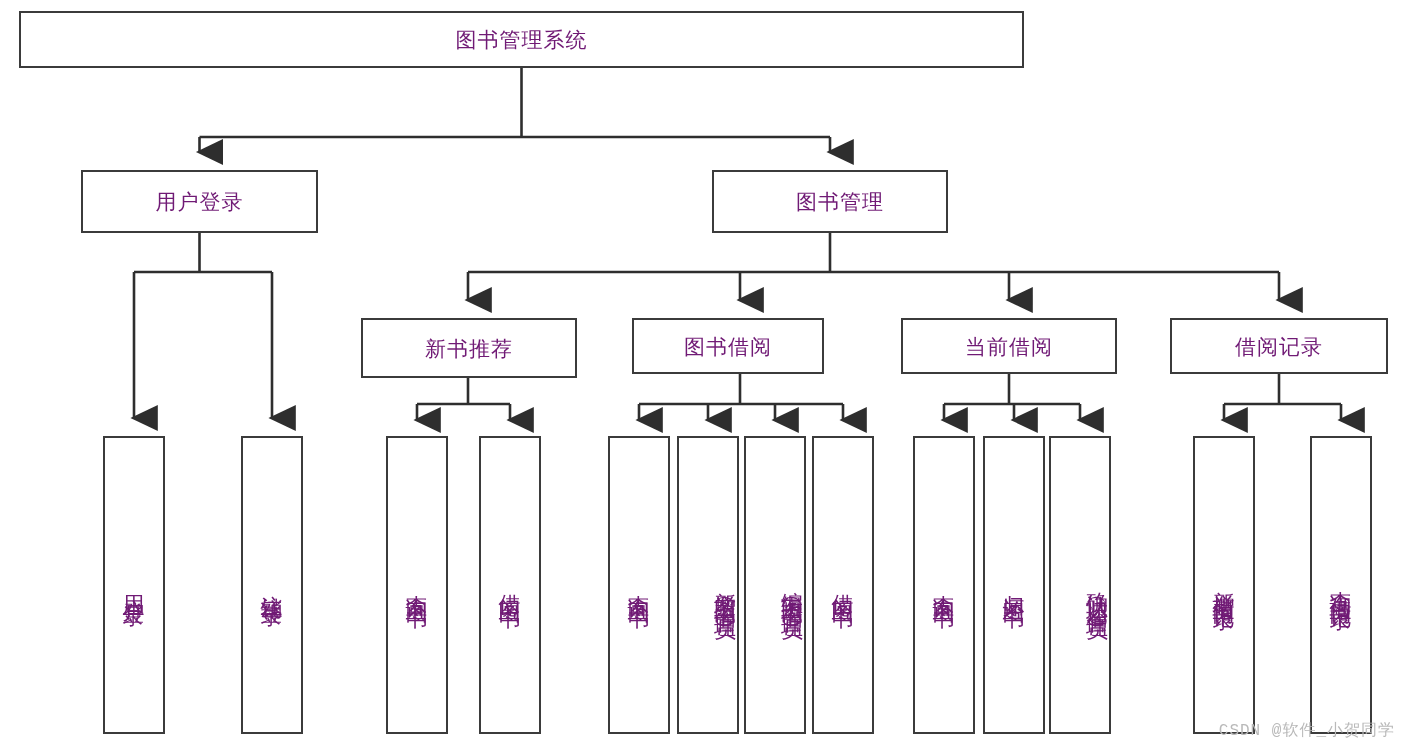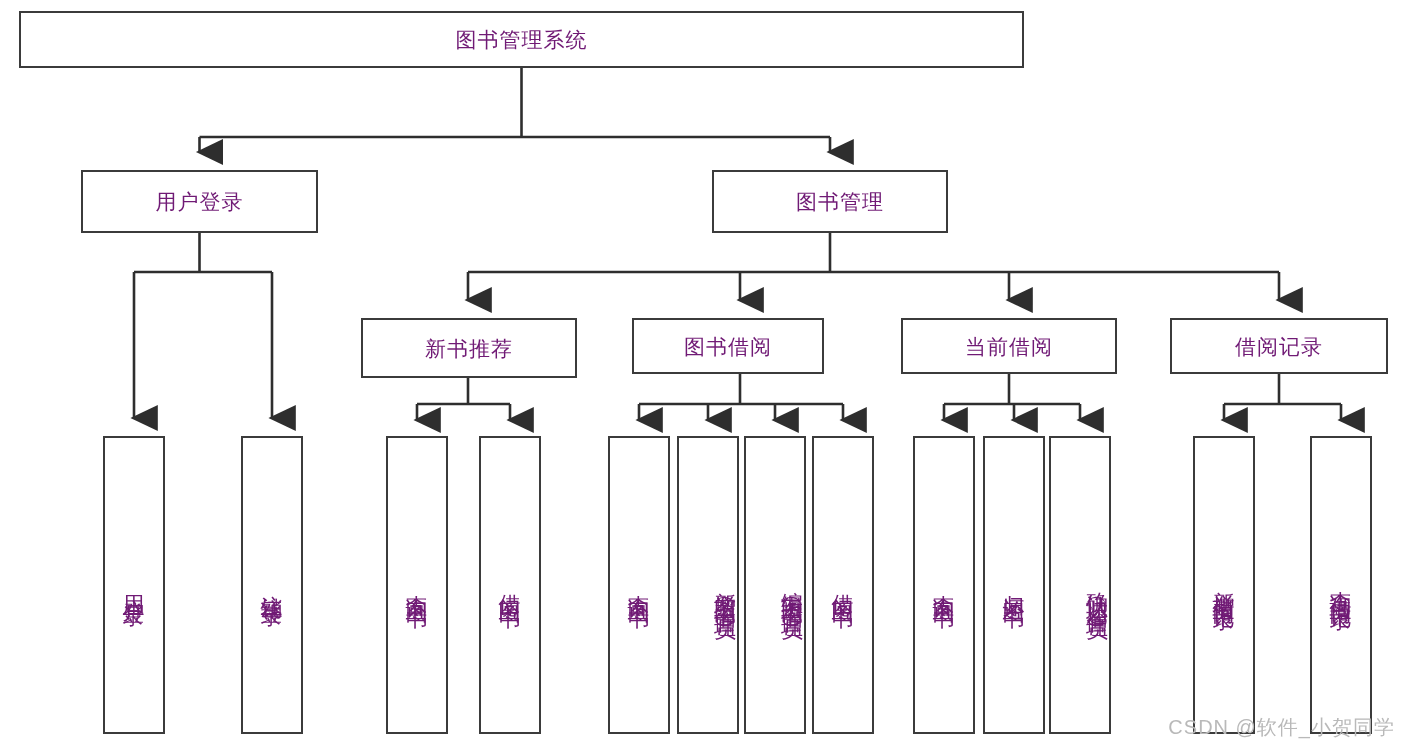--- a/index.html
+++ b/index.html
@@ -5,22 +5,22 @@
   html,body{margin:0;padding:0;background:#ffffff;}
   body{width:1405px;height:747px;font-family:"Liberation Sans","DejaVu Sans",sans-serif;overflow:hidden;}
   #diagram-root{position:relative;width:1405px;height:747px;background:#fff;}
   svg.conn{position:absolute;left:0;top:0;width:1405px;height:747px;pointer-events:none;}
   .node{position:absolute;box-sizing:border-box;border:2.5px solid #3b3b3b;background:#ffffff;
         display:flex;align-items:center;justify-content:center;color:#701a75;}
   .node-h{font-size:21px;letter-spacing:1px;white-space:nowrap;line-height:1;}
   .node-v{writing-mode:vertical-rl;text-orientation:upright;font-size:22px;letter-spacing:4px;
           line-height:1.05;white-space:nowrap;align-items:flex-start;padding-top:14px;}
   .node-v.mid{align-items:center;padding-top:0;}
-  #watermark{position:absolute;right:10px;bottom:6px;font-size:20px;color:#b9b9b9;
-             letter-spacing:1px;white-space:nowrap;}
+  #watermark{position:absolute;right:10px;bottom:6px;font-size:16px;color:#b9b9b9;
+             letter-spacing:1px;white-space:nowrap;font-family:Liberation Mono, monospace;}
 </style>
 </head>
 <body>
 
 <div id="diagram-root">
 
   <svg class="conn" viewBox="0 0 1405 747">
     <defs>
       <marker id="arrow" viewBox="0 0 12 12" refX="6" refY="10" markerWidth="11" markerHeight="11" orient="auto">
         <path d="M 0.5 0 L 11.5 0 L 6 11.5 Z" fill="#2e2e2e"></path>

